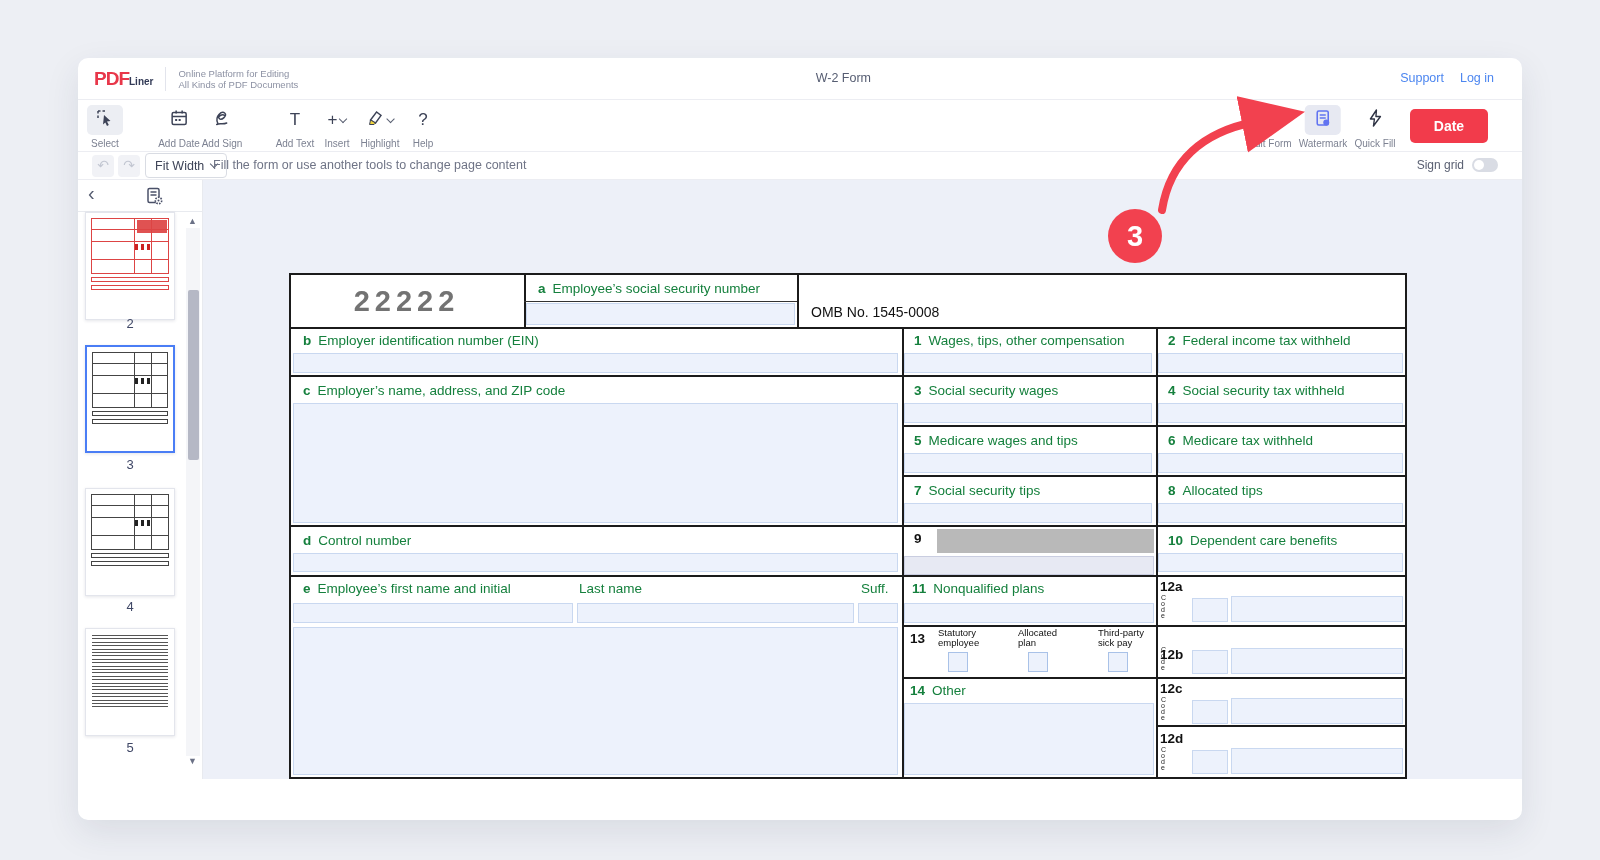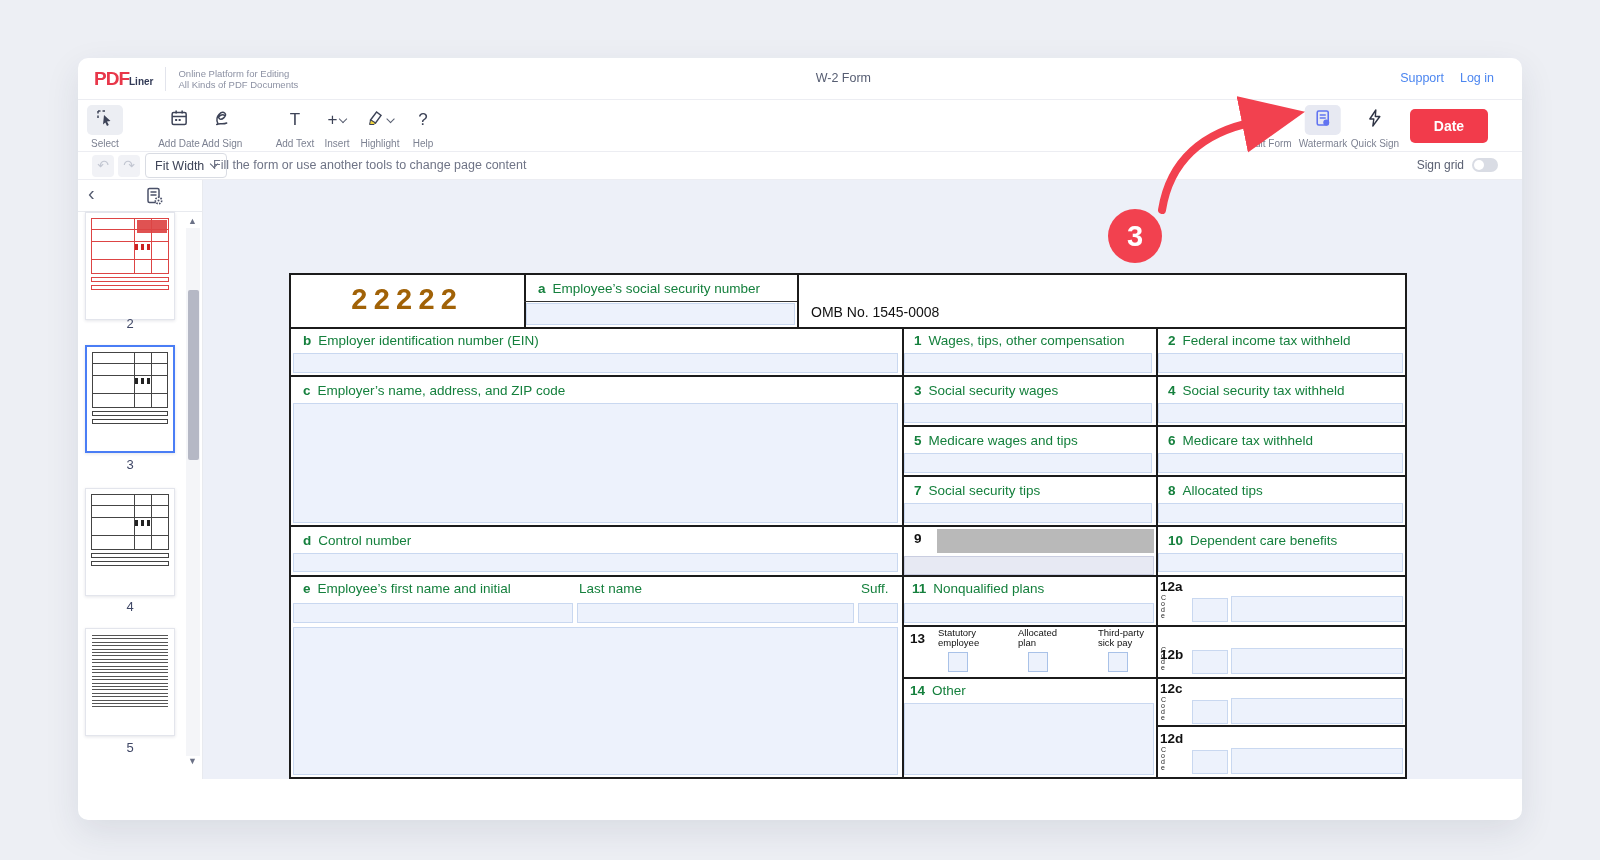--- a/index.html
+++ b/index.html
@@ -66,21 +66,21 @@
   .main { position:absolute; left:125px; top:122px; width:1319px; height:599px; background:#edf0f8; overflow:hidden; }
   .page { position:absolute; left:86px; top:93px; width:1118px; height:560px; background:#fff; border:2px solid #1b1b1b; }
   .hl { position:absolute; height:2px; background:#1b1b1b; }
   .vl { position:absolute; width:2px; background:#1b1b1b; }
   .hl.thin { height:1px; background:#333; }
   .flab { position:absolute; font-size:13.5px; color:#15803d; white-space:nowrap; }
   .flab b { margin-right:7px; }
   .fin { position:absolute; background:#edf2fc; border:1px solid #c9d8f0; }
   .fin.grayish { background:#e7e9f3; border-color:#c9cde0; }
   .gray9 { position:absolute; background:#b9b9b9; }
-  .ctl { position:absolute; left:0; top:10px; width:231px; text-align:center; font-family:Liberation Mono, monospace; font-size:29px; font-weight:bold; letter-spacing:5px; color:#a16207; }
+  .ctl { position:absolute; left:0; top:10px; width:231px; text-align:center; font-family:Liberation Sans, sans-serif; font-size:29px; font-weight:bold; letter-spacing:5px; color:#737373; }
   .omb { position:absolute; font-size:14px; color:#111; }
   .b12 { position:absolute; font-size:13.5px; font-weight:bold; color:#111; }
   .codecol { position:absolute; width:5px; font-size:7px; line-height:6px; word-break:break-all; color:#222; }
   .cb { position:absolute; width:20px; height:20px; background:#edf2fc; border:1px solid #a9c2e8; cursor:pointer; }
   .sub13 { position:absolute; font-size:9.5px; line-height:10px; color:#111; }
 
   
   .overlay { position:absolute; left:0; top:0; width:1444px; height:721px; pointer-events:none; z-index:60; }
   .step-circle { position:absolute; left:1030px; top:151px; width:54px; height:54px; border-radius:50%; background:#f2414f; color:#fff; font-size:29px; font-weight:bold; display:flex; align-items:center; justify-content:center; z-index:61; pointer-events:none; }
 </style>
@@ -201,21 +201,21 @@
       <div class="tlabel">Watermark</div>
     </div>
     <div class="tbtn" style="left:1297px">
       <div class="tico">
           <span>
         <svg width="16" height="18" viewBox="0 0 16 18">
               <path d="M9 1 L3 10 H7 L6 17 L13 7.5 H8.5 Z" stroke="#2f3445" stroke-width="1.4" fill="none" stroke-linejoin="round"></path>
             </svg>
       </span>
         </div>
-      <div class="tlabel">Quick Sign</div>
+      <div class="tlabel">Quick Fill</div>
     </div>
     <div class="done-btn">Date</div>
   </div>
 
   <div class="sbar">
     <div class="ur" style="left:14px">↶</div>
     <div class="ur" style="left:40px">↷</div>
     <div class="fitw">
       <span>Fit Width</span>
       <span class="chev"></span>

